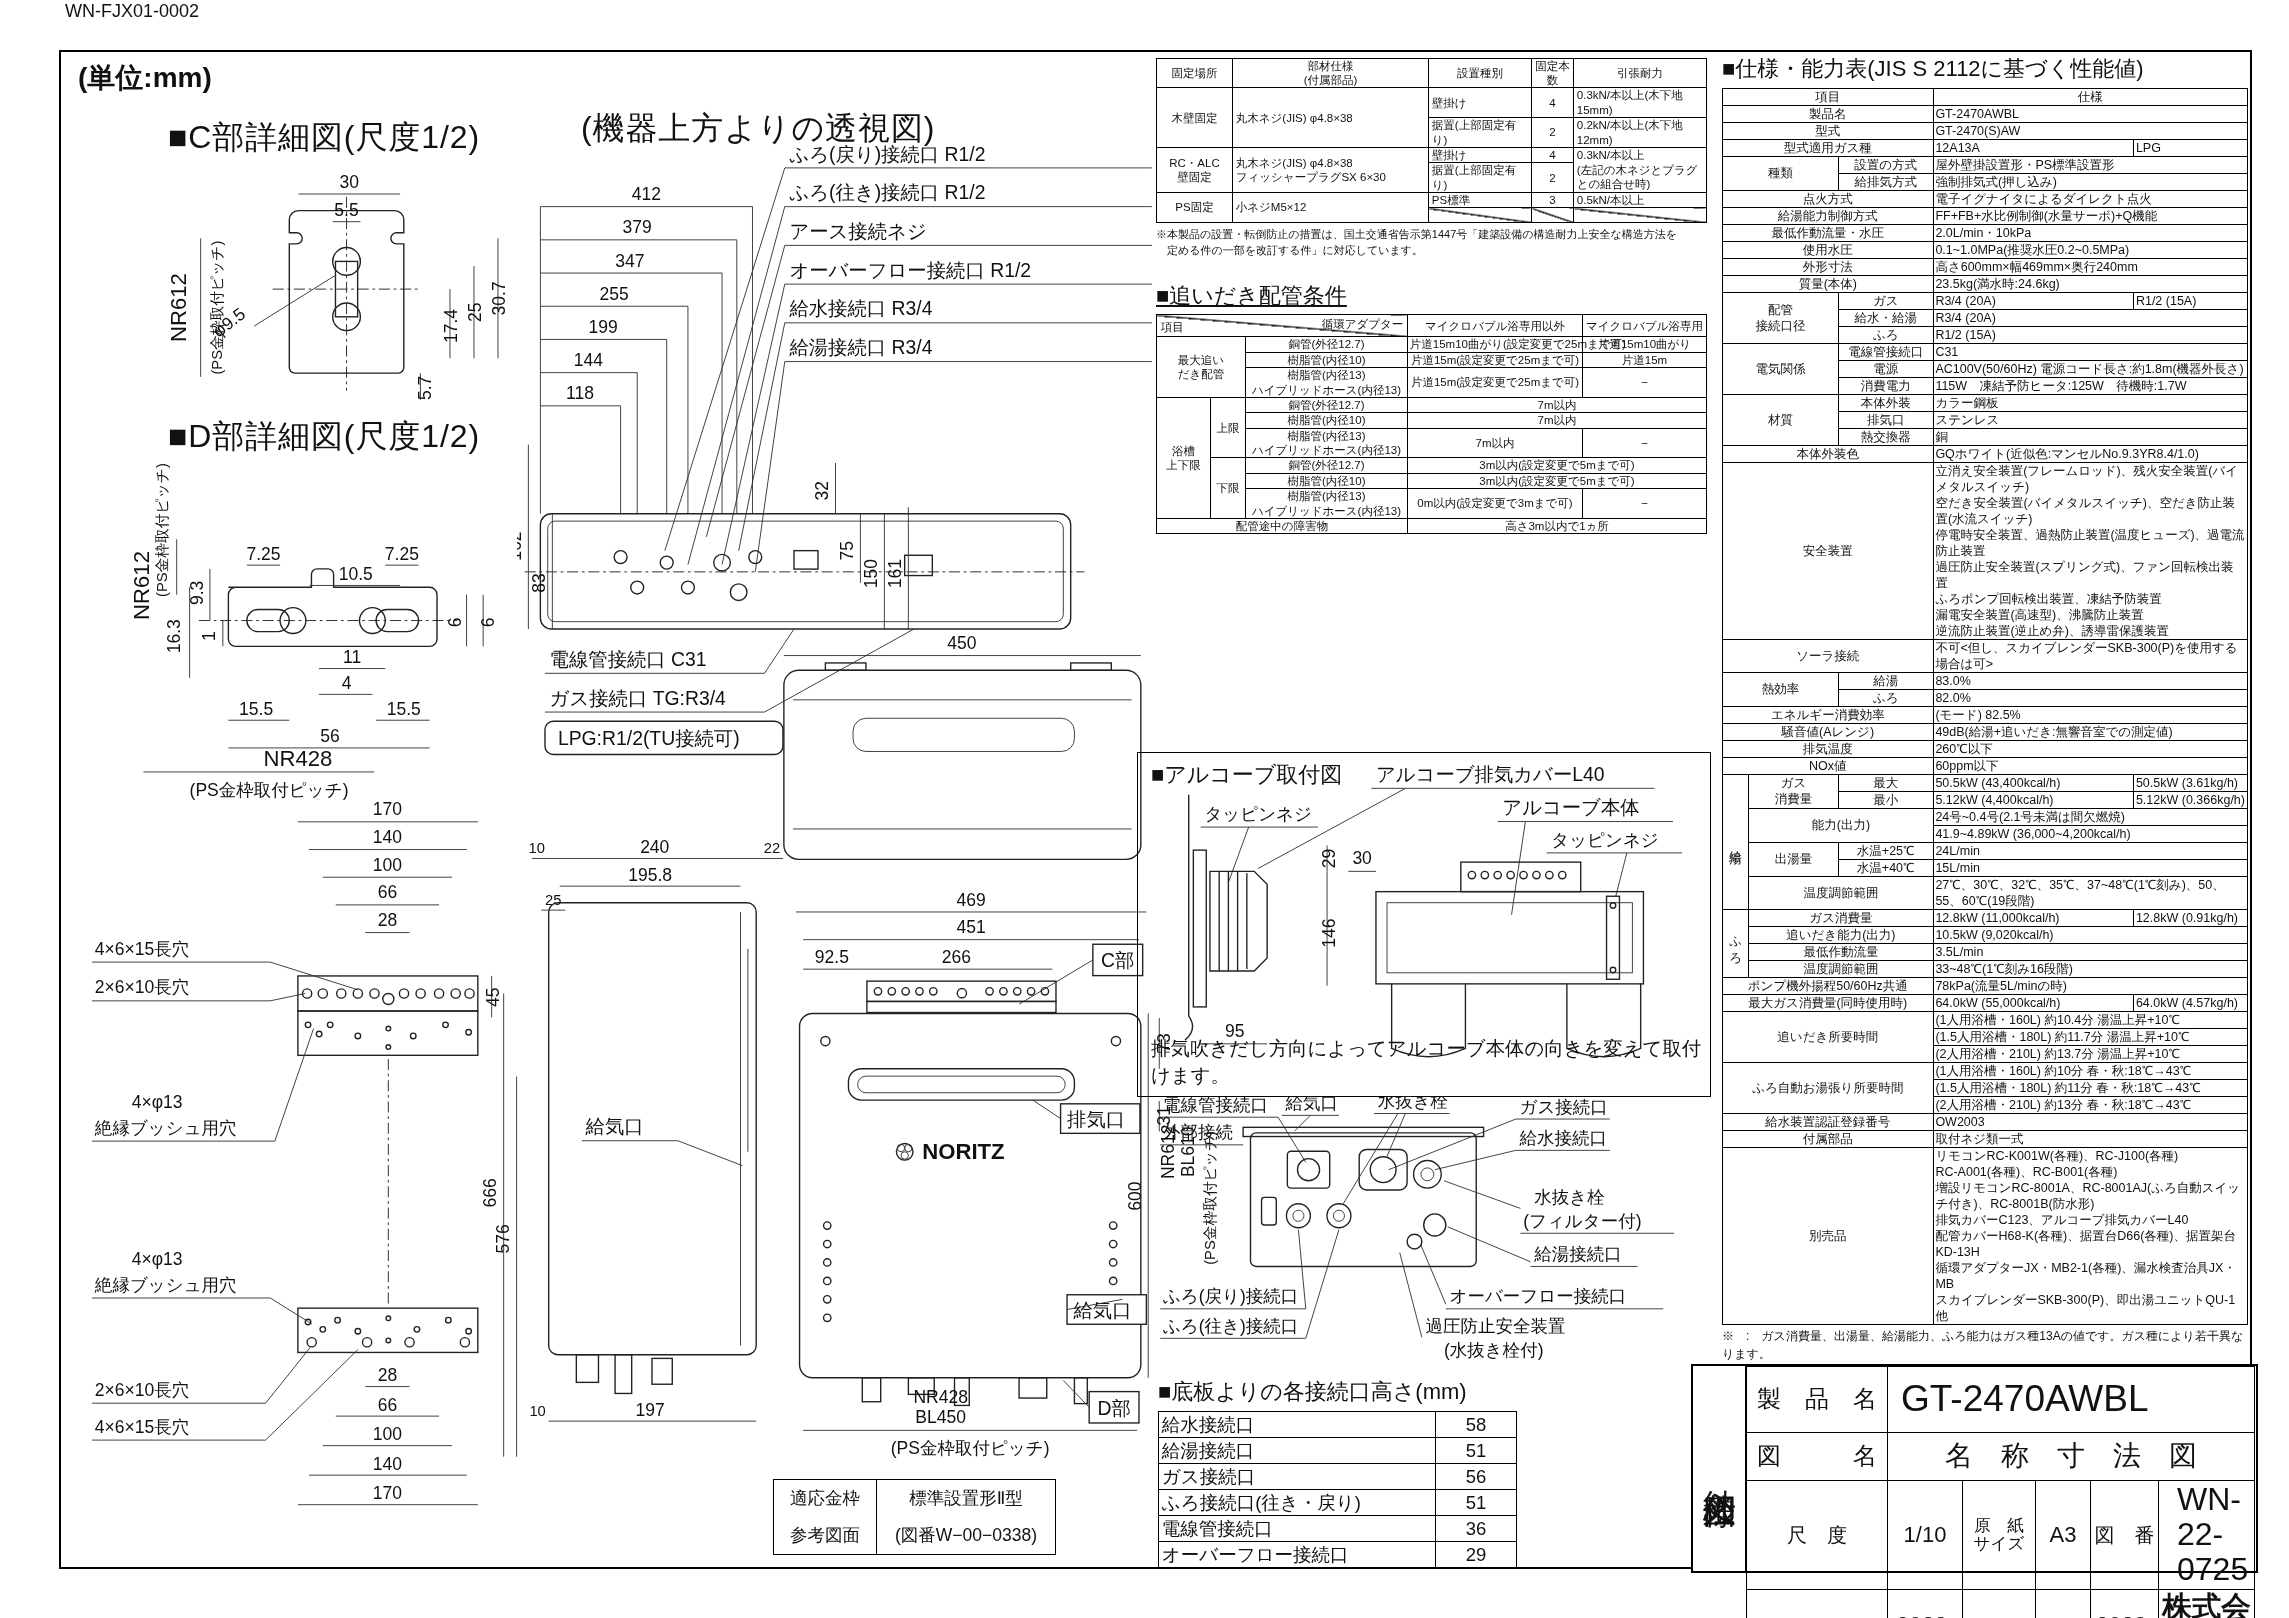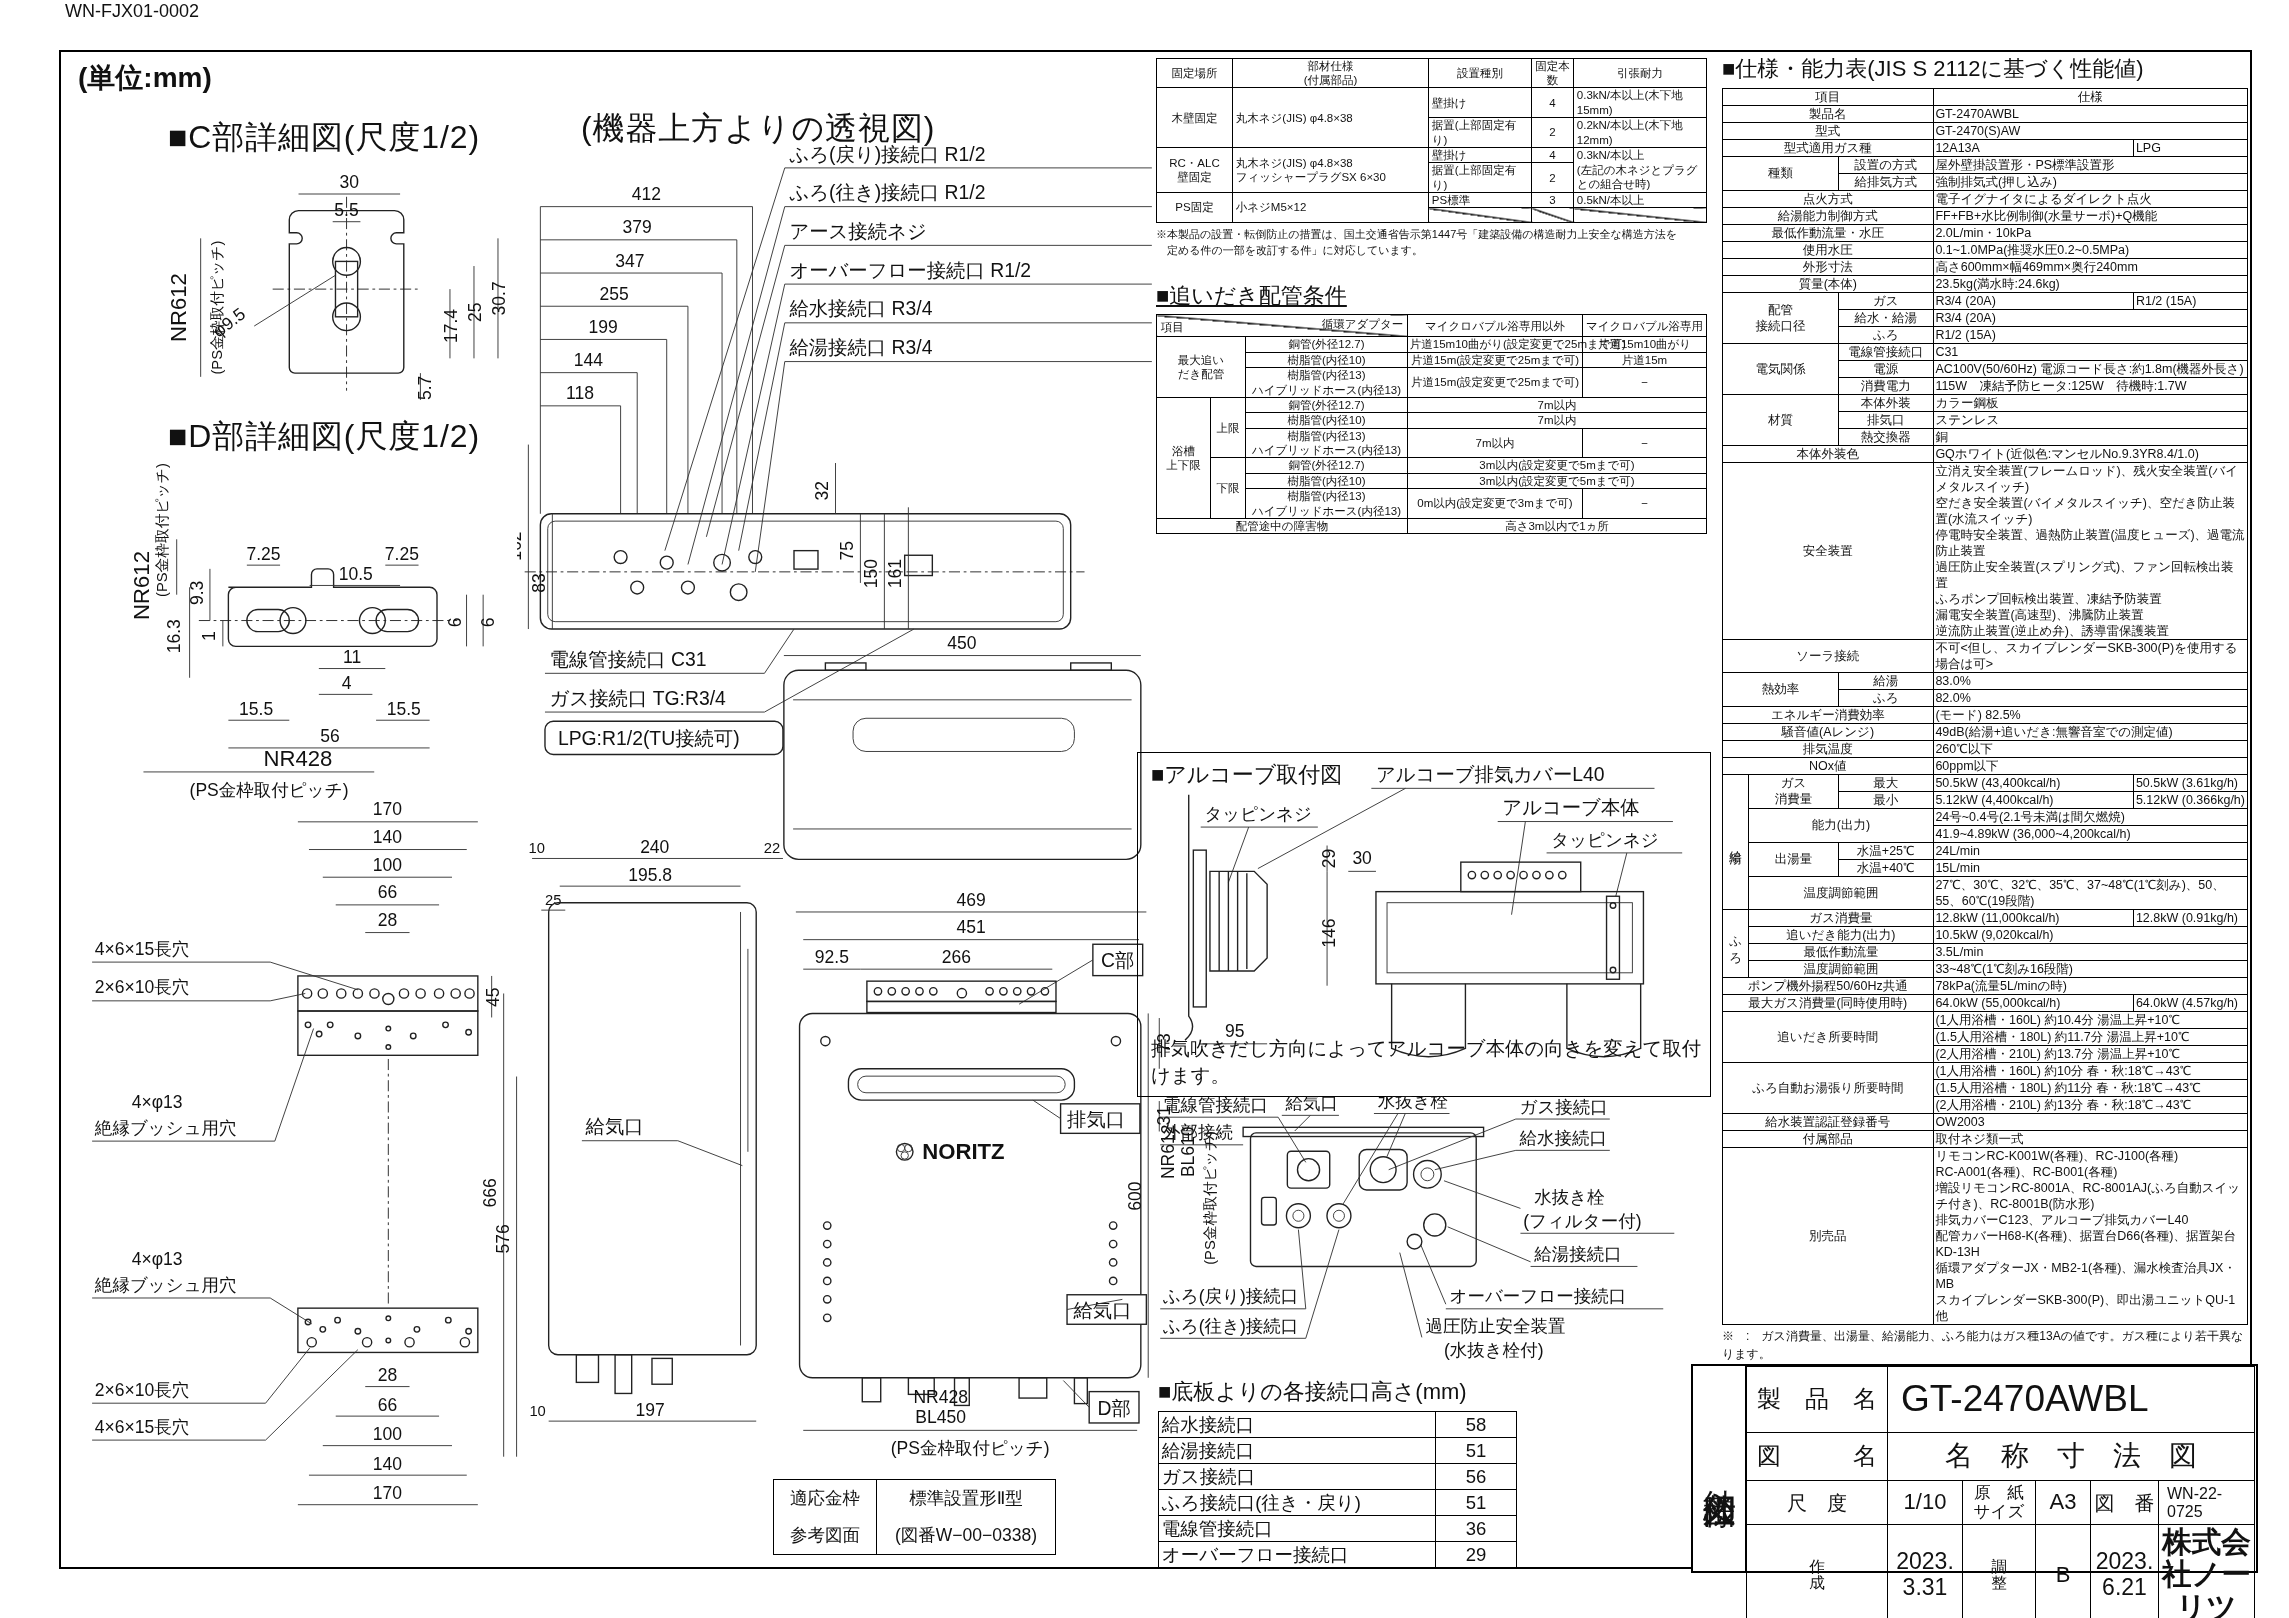--- a/index.html
+++ b/index.html
@@ -968,21 +968,21 @@
       <td style="font-size:24px;">図　　　名</td>
       <td colspan="5" style="font-size:28px;">名　称　寸　法　図</td>
     </tr>
     <tr style="height:44px;">
       <td style="width:66px;font-size:20px;">尺　度</td>
       <td style="width:72px;font-size:22px;">1/10</td>
       <td class="pre" style="width:70px;font-size:16.6px;">原　紙
 サイズ</td>
       <td style="width:52px;font-size:22px;">A3</td>
       <td style="width:65px;font-size:20px;">図　番</td>
-      <td style="text-align:left;padding-left:8px;font-size:16px;">WN-22-0725</td>
+      <td style="text-align:left;padding-left:18px;font-size:32px;">WN-22-0725</td>
     </tr>
     <tr style="height:46px;">
       <td class="pre" style="width:41px;font-size:15.7px;line-height:1;">作
 成</td>
       <td style="font-size:23px;">2023. 3.31</td>
       <td class="pre" style="width:37px;font-size:15.7px;line-height:1;">調
 整</td>
       <td style="width:31px;font-size:22px;">B</td>
       <td style="font-size:23px;">2023. 6.21</td>
       <td style="font-size:29.5px;font-weight:bold;">株式会社ノーリツ</td>

